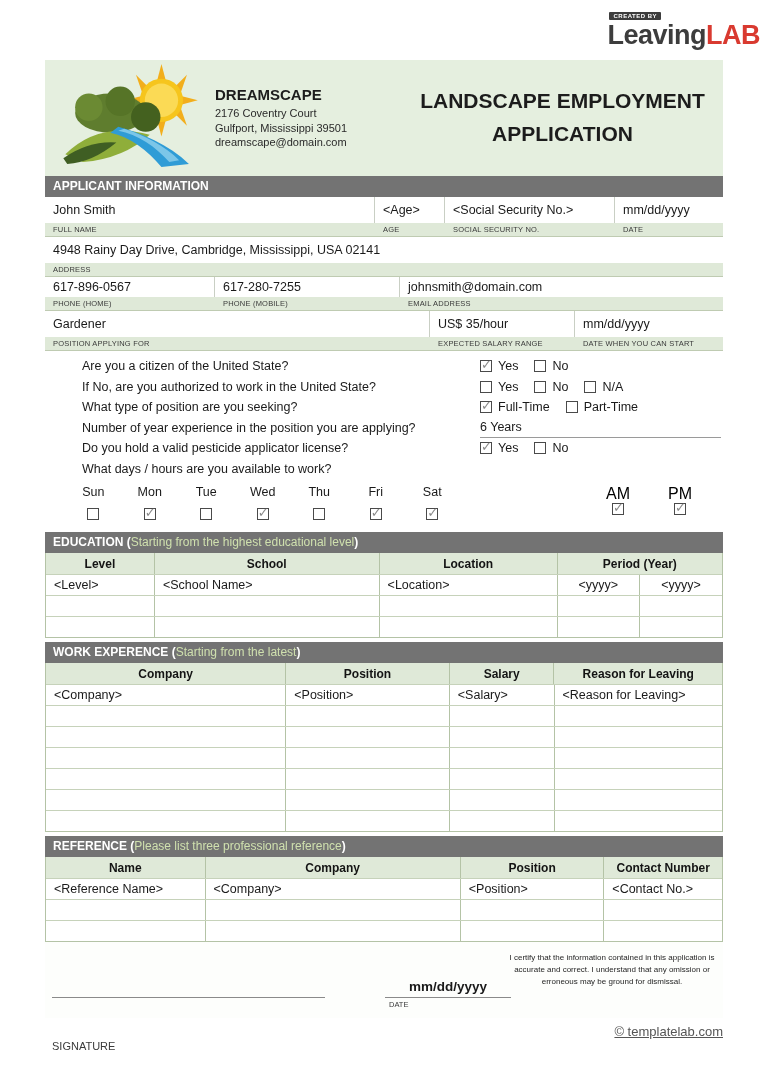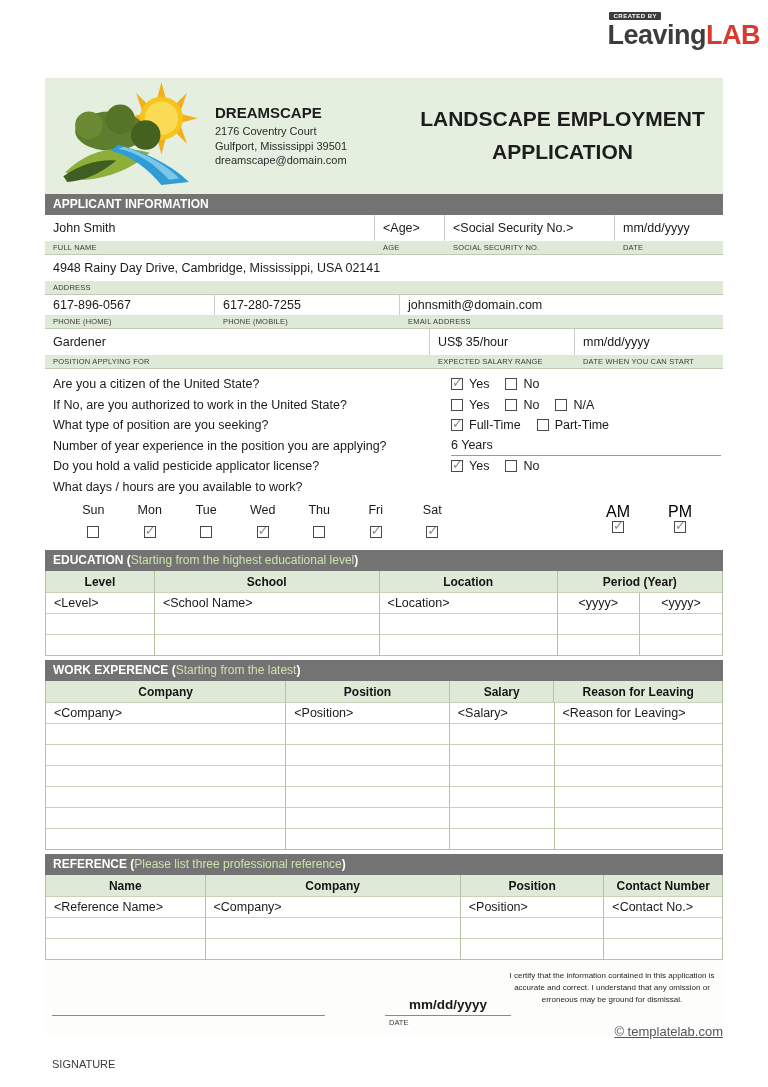--- a/index.html
+++ b/index.html
@@ -5,21 +5,21 @@
   * { margin:0; padding:0; box-sizing:border-box; }
   body { font-family:"Liberation Sans", sans-serif; background:#fff; }
   .page { position:relative; width:768px; height:1087px; background:#ffffff; overflow:hidden; }
 
   
   .tl { position:absolute; top:4px; right:8px; }
   .tl-badge { display:inline-block; background:#3d3d3d; color:#fff; font-size:6px; font-weight:bold; padding:1px 4px; letter-spacing:.5px; margin-left:2px; border-radius:1px; }
   .tl-word { font-size:27px; font-weight:bold; color:#3d3d3d; letter-spacing:-.5px; line-height:1; }
   .tl-lab { color:#d93a30; }
 
-  .form { position:absolute; left:45px; top:78px; width:678px; }
+  .form { position:absolute; left:45px; top:60px; width:678px; }
 
   
   .form-header { background:#e5efdf; height:116px; display:flex; align-items:center; }
   .logo-wrap { width:170px; padding-left:14px; }
   .company { width:195px; }
   .company-name { font-size:15px; font-weight:bold; color:#1c1c1c; margin-bottom:3px; }
   .company-line { font-size:11px; color:#2a2a2a; line-height:1.35; }
   .form-title { flex:1; text-align:center; font-size:21px; font-weight:bold; color:#1c1c1c; line-height:1.55; padding-right:8px; }
 
   
@@ -29,21 +29,21 @@
 
   
   .vrow { display:flex; background:#fff; height:26px; align-items:center; }
   .vcell { height:100%; display:flex; align-items:center; padding-left:8px; font-size:12.5px; color:#1a1a1a; border-right:1px solid #c9cfc4; }
   .vcell:last-child { border-right:none; }
   .lrow { display:flex; background:#dfe9d8; height:14px; border-bottom:1px solid #bfcbb2; }
   .lcell { font-size:7.5px; color:#3a3a3a; line-height:14px; padding-left:8px; letter-spacing:.2px; }
 
   
   .questions { background:#fff; padding:5px 0 8px 8px; }
-  .q-row { height:20.5px; display:flex; align-items:center; font-size:12.5px; color:#1a1a1a; }
+  .q-row { height:20.5px; display:flex; align-items:center; font-size:12.5px; color:#1a1a1a;margin-left:29px; }
   .q-text { width:398px; }
   .q-answer { flex:1; display:flex; align-items:center; height:100%; margin-right:2px; }
   .q-answer.underlined { border-bottom:1px solid #9a9a9a; }
   .opt { display:flex; align-items:center; margin-right:16px; }
   .cb { width:12px; height:12px; border:1.5px solid #4a4a4a; background:#fff; display:inline-block; position:relative; }
   .cb.checked::after { content:"\2713"; position:absolute; top:-4px; left:0px; font-size:13px; color:#8a8a8a; }
   .opt .cb { margin-right:6px; }
 
   .days-row { display:flex; padding-left:12px; margin-top:6px; }
   .day-col { width:56.5px; text-align:center; }

